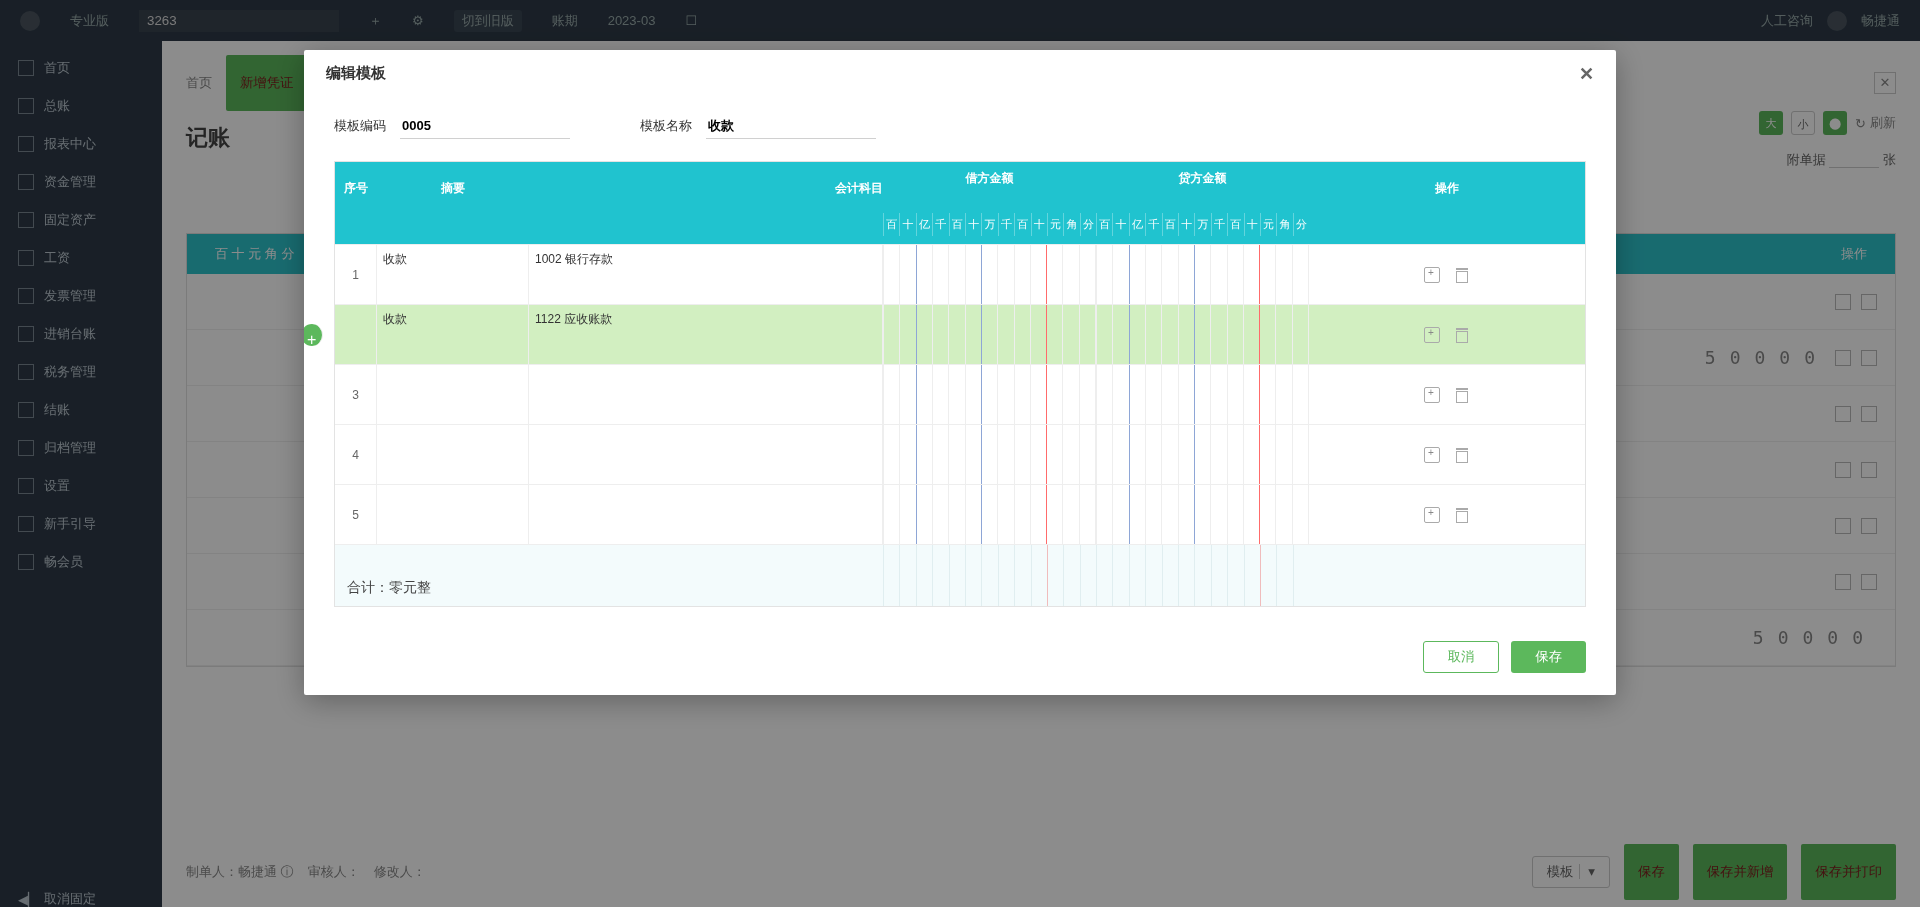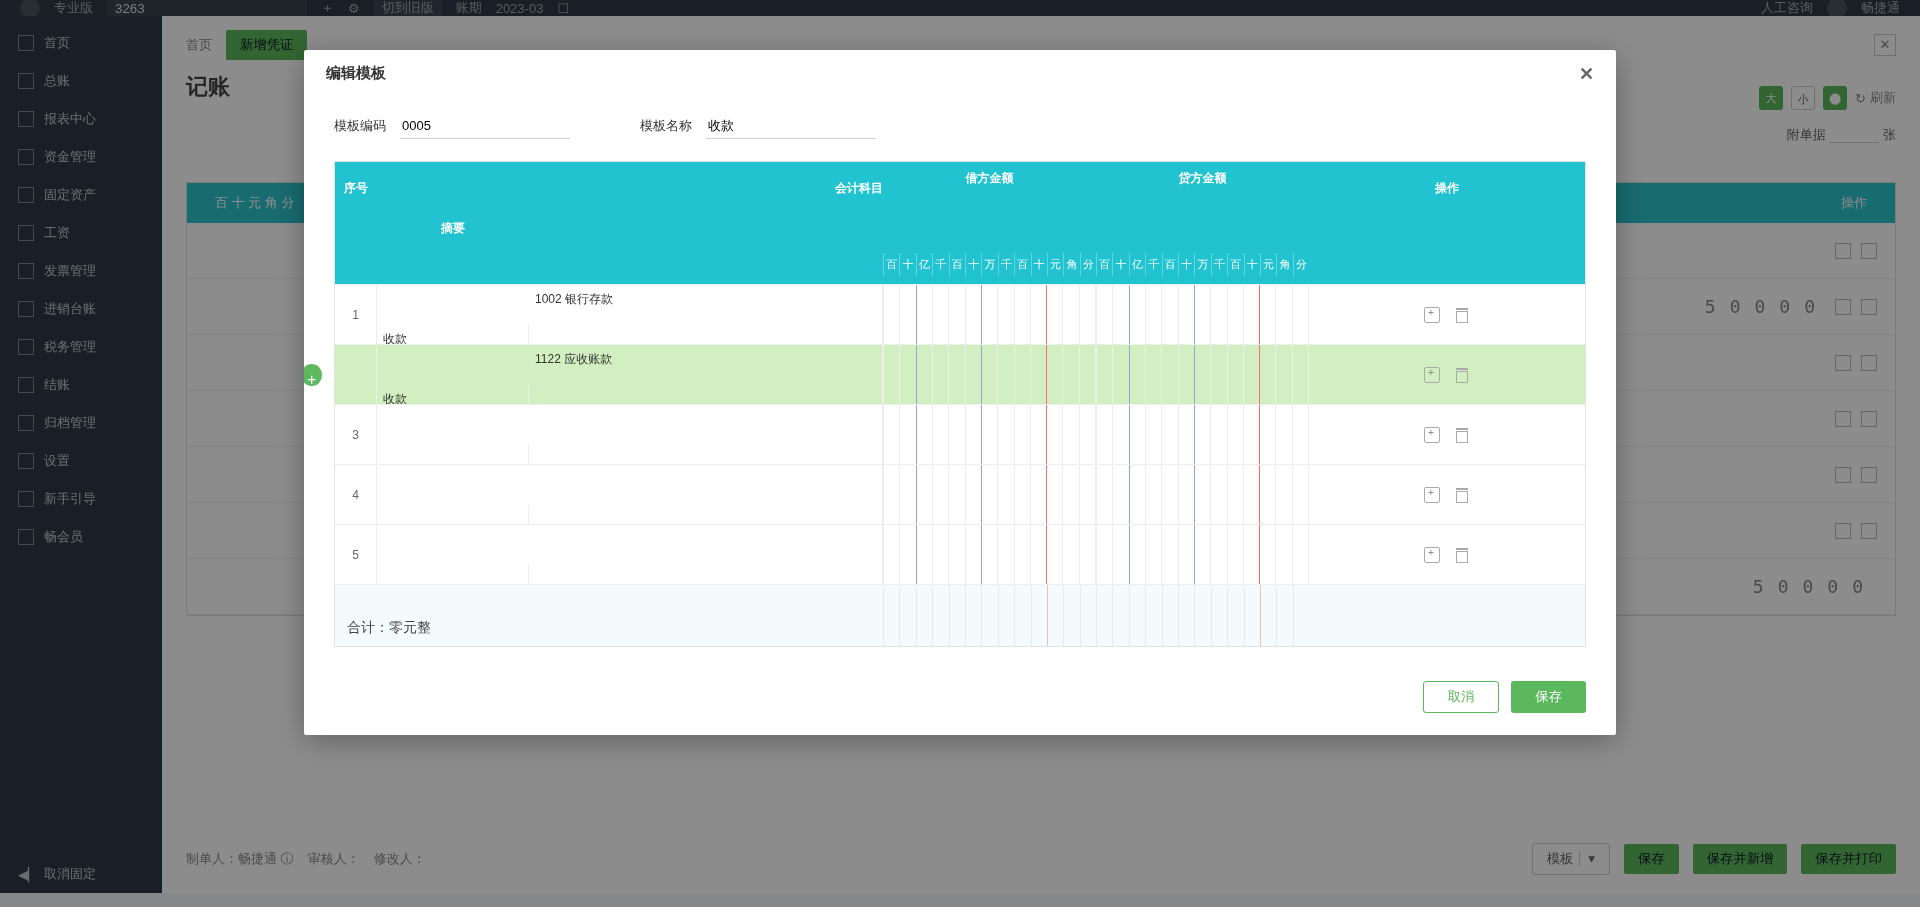--- a/index.html
+++ b/index.html
@@ -1,33 +1,33 @@
 <!DOCTYPE html>
 <html><head>
 <meta charset="utf-8">
 <style>
   * { box-sizing: border-box; margin: 0; padding: 0; }
   body { font-family: "Microsoft YaHei", Arial, sans-serif; font-size: 13px; color: #333; background: #f5f6f7; overflow: hidden; }
 
   
-  .topbar { height: 16px; background: #2e3a47; color: #9aa; display:flex; align-items:center; padding:0 20px; gap:14px;}
+  .topbar { height: 41px; background: #2e3a47; color: #9aa; display:flex; align-items:center; padding:0 20px; gap:30px;}
   .topbar input {background:#39444f;border:none;color:#ddd;height:22px;width:200px;padding:0 8px;}
   .topbar .chip{background:#3a4653;border-radius:3px;padding:2px 8px;}
   .topbar .right{margin-left:auto;display:flex;gap:14px;align-items:center;}
   .icircle{width:20px;height:20px;border-radius:50%;background:#4b5560;display:inline-block;}
 
   .shell { display: flex; height: calc(100vh - 30px); position: relative; }
   .sidebar { width: 162px; background: #2e3a47; color: #bcc7d0; padding-top: 8px; }
   .sidebar-item { display: flex; align-items:center; gap: 10px; padding: 10px 18px; cursor: pointer; }
   .sidebar-item .ico { width:16px;height:16px;border:1px solid #7b8893;display:inline-block;}
   .sidebar-pin { position:absolute;bottom:10px;left:18px;color:#bcc7d0;display:flex;gap:6px;align-items:center}
 
   .main { flex:1; background:#fff; position:relative; padding:14px 24px; color:#888;}
   .crumb { display:flex;gap:14px;align-items:center;}
-  .btn-green{background:#5cb85c;color:#0f172a;border:none;padding:6px 14px;border-radius:2px;}
+  .btn-green{background:#5cb85c;color:#7f1d1d;border:none;padding:19px 14px;border-radius:2px;}
   .tab-x{width:22px;height:22px;border:1px solid #ccc;margin-left:auto;text-align:center;line-height:20px;}
   .tools{display:flex;gap:8px;align-items:center;margin-top:10px;}
   .sq{width:24px;height:24px;background:#5cb85c;color:#fff;border-radius:3px;text-align:center;line-height:24px;font-size:11px;}
   .sq.outline{background:#fff;color:#666;border:1px solid #ccc;}
   .lbl{color:#666;}
 
   .bg-table {margin-top:14px;border:1px solid #e0e0e0;}
   .bg-head{background:#2dc3cb;color:#fff;display:flex;height:40px;align-items:center;padding:0 28px;justify-content:space-between;}
   .bg-row{display:flex;height:56px;align-items:center;border-bottom:1px solid #eee;padding:0 18px;justify-content:flex-end;gap:6px;font-size:18px;}
   .bg-row .amt{letter-spacing:14px;font-family:monospace;}
@@ -41,28 +41,28 @@
   .caret{border-left:1px solid #ccc;padding-left:8px;margin-left:6px;}
 
   
   .overlay{position:fixed;inset:0;background:rgba(0,0,0,.45);display:flex;align-items:flex-start;justify-content:center;padding-top:50px;}
   .modal{width:1312px;background:#fff;border-radius:2px;box-shadow:0 6px 30px rgba(0,0,0,.3);overflow:hidden;}
   .m-head{display:flex;align-items:center;padding:14px 22px;font-size:15px;font-weight:600;}
   .m-close{margin-left:auto;font-size:18px;color:#666;cursor:pointer;line-height:1;}
   .m-body{padding:6px 30px 18px 30px;}
   .fields{display:flex;gap:70px;margin:10px 0 22px 0;}
   .field{display:flex;align-items:center;gap:14px;}
-  .field input{border:none;border-bottom:1px solid #d0d0d0;height:26px;width:170px;padding:0 2px;font-size:13px;}
+  .field input{border:none;border-bottom:1px solid #d0d0d0;height:26px;width:170px;padding:0 2px;font-size:13px;font-weight:bold;}
 
   
   .tmpl{border:1px solid #e3e3e3;font-size:12px;}
   .th-row1{display:flex;background:#20c3cf;color:#fff;font-weight:600;}
   .th-row2{display:flex;background:#20c3cf;color:#fff;font-size:11px;}
   .c-seq{width:42px;text-align:center;}
-  .c-summ{width:152px;padding-left:6px;margin-top:40px;}
+  .c-summ{width:152px;padding-left:6px;}
   .c-acct{width:354px;padding-left:6px;}
   .c-debit,.c-credit{width:213px;text-align:center;}
   .c-op{flex:1;text-align:center;}
   .th-row1 > div, .th-row2 > div {padding:8px 0;}
   .units{display:flex;width:213px;}
   .units span{flex:1;text-align:center;border-left:1px solid rgba(255,255,255,.3);padding:4px 0;}
   .sp{width:42px} .sp2{width:152px} .sp3{width:354px}
 
   .d-row{display:flex;border-top:1px solid #eee;height:60px;position:relative;}
   .d-row.highlight{background:#d2efc1;}

